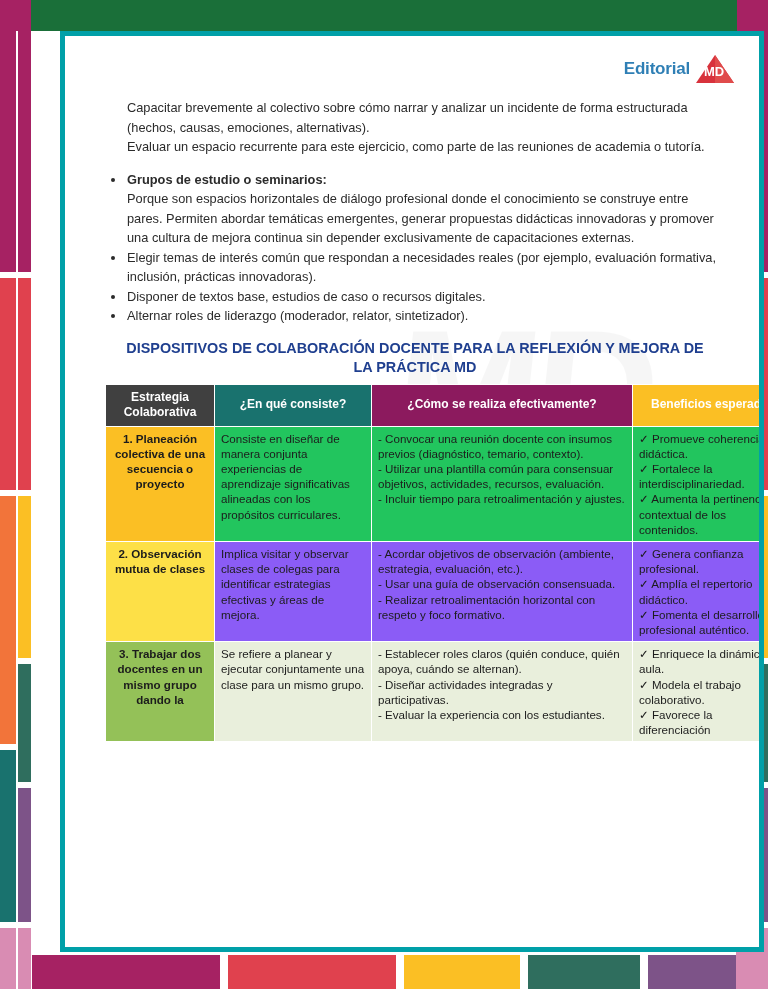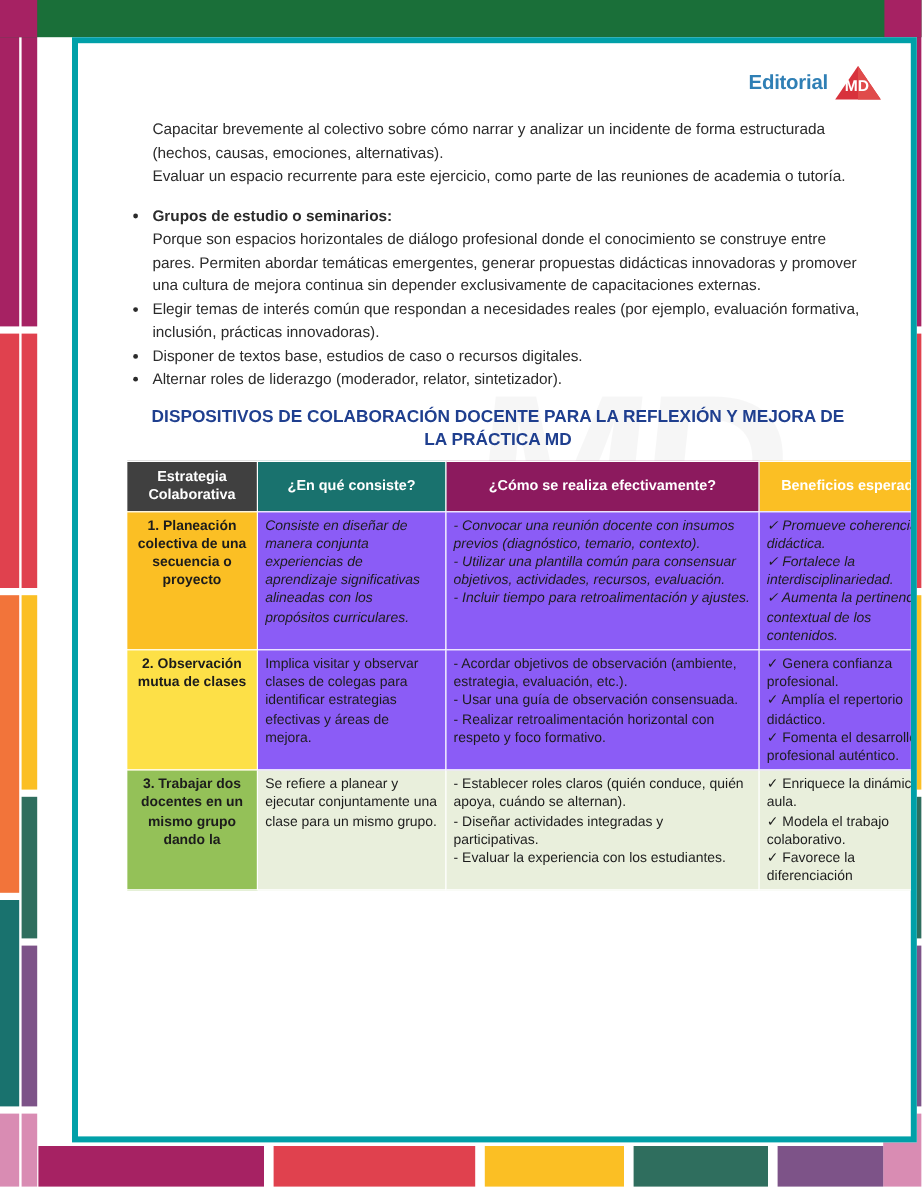--- a/index.html
+++ b/index.html
@@ -201,21 +201,21 @@
 
   td.c-strategy {
     text-align: center;
     font-weight: bold;
     vertical-align: middle;
     color: #1c1c1c;
   }
   td.c-body { color: #1c1c1c; }
 
   tr.row-1 td.c-strategy { background: #fbbf24; }
-  tr.row-1 td.c-body     { background: #8b5cf6; font-style: italic; }
+  tr.row-1 td.c-body     { background: #22c55e; }
   tr.row-2 td.c-strategy { background: #fde047; }
   tr.row-2 td.c-body     { background: #8b5cf6; }
   tr.row-3 td.c-strategy { background: #94c158; }
   tr.row-3 td.c-body     { background: #e9efdc; }
 
   .lines span { display: block; }
 </style>
 </head>
 <body>
 

